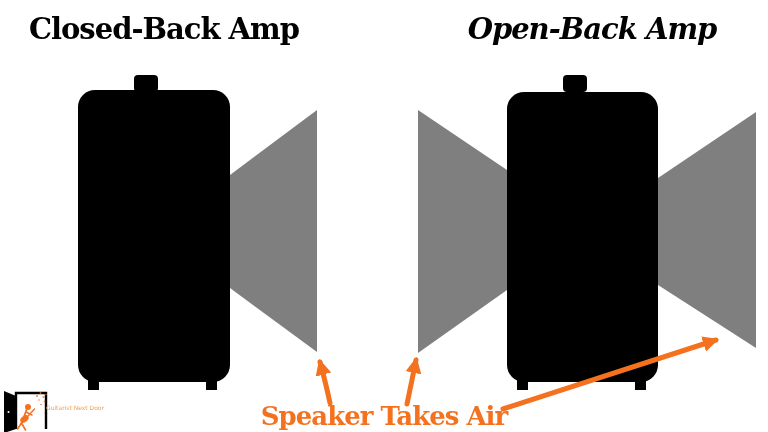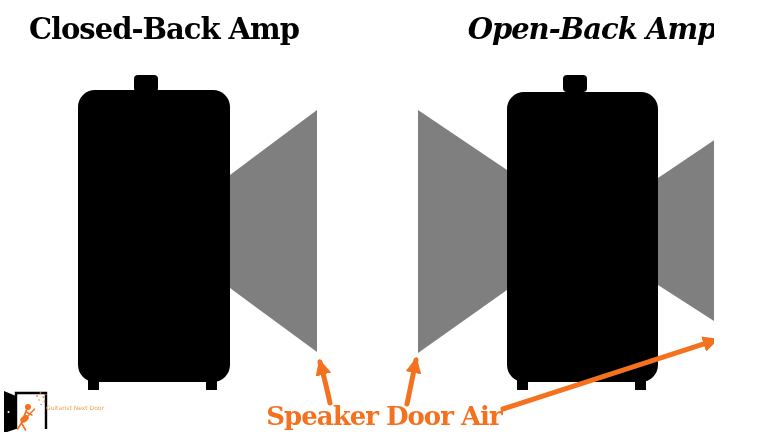--- a/index.html
+++ b/index.html
@@ -1,17 +1,17 @@
 <!DOCTYPE html>
 <html style="--bg: #ffffff; --title: #000000; --amp: #000000; --air: #7f7f7f; --accent: #f4721f; --logotext: #f0a050;"><head>
 <meta charset="utf-8">
 <style>
   html,body { margin:0; padding:0; background:#fff; }
   .stage {
-    position:relative; width:714px; height:432px;
+    position:relative; width:768px; height:432px;
     background:var(--bg,#fff); overflow:hidden;
     font-family:"DejaVu Serif", serif;
   }
   .title {
     position:absolute; top:12px; font-weight:bold; font-size:29px;
     letter-spacing:-1px; color:var(--title,#000); text-align:center;
     white-space:nowrap;
   }
   .title-closed { left:14px;  width:300px; }
   .title-open   { left:442px; width:300px;font-style:italic; }
@@ -88,17 +88,17 @@
         <circle cx="40.5" cy="393" r="0.9"></circle>
         <circle cx="43.5" cy="397" r="1"></circle>
         <circle cx="39" cy="400" r="0.8"></circle>
         <circle cx="44.5" cy="401.5" r="0.9"></circle>
         <circle cx="41" cy="404.5" r="0.8"></circle>
         <circle cx="46" cy="394.5" r="0.7"></circle>
       </g>
     </g>
   </svg>
 
-  <div class="caption">Speaker Door Air</div>
+  <div class="caption">Speaker Takes Air</div>
 
   <div class="logo-text">Guitarist Next Door</div>
 
 </div>
 
 </body></html>

